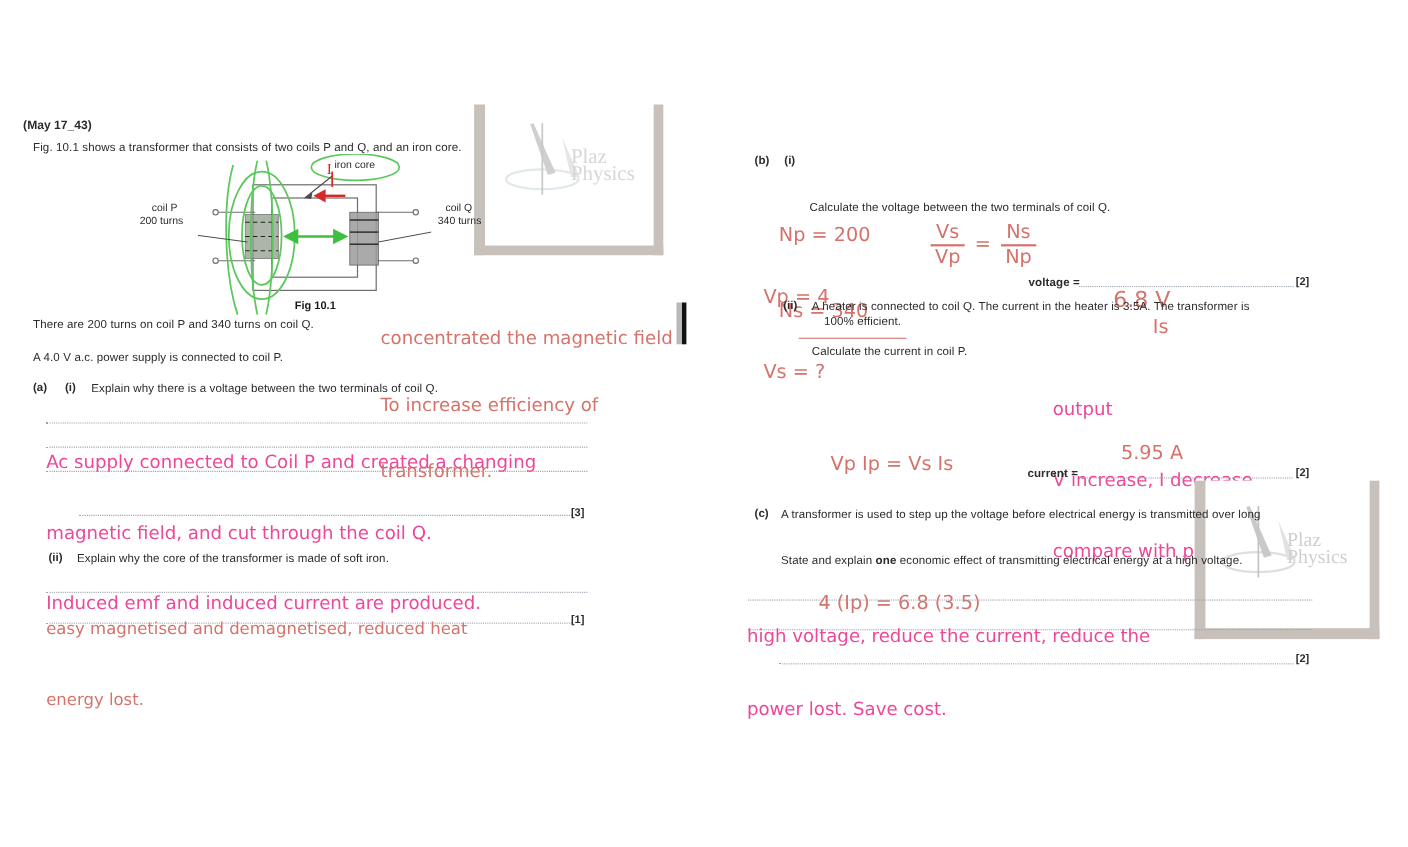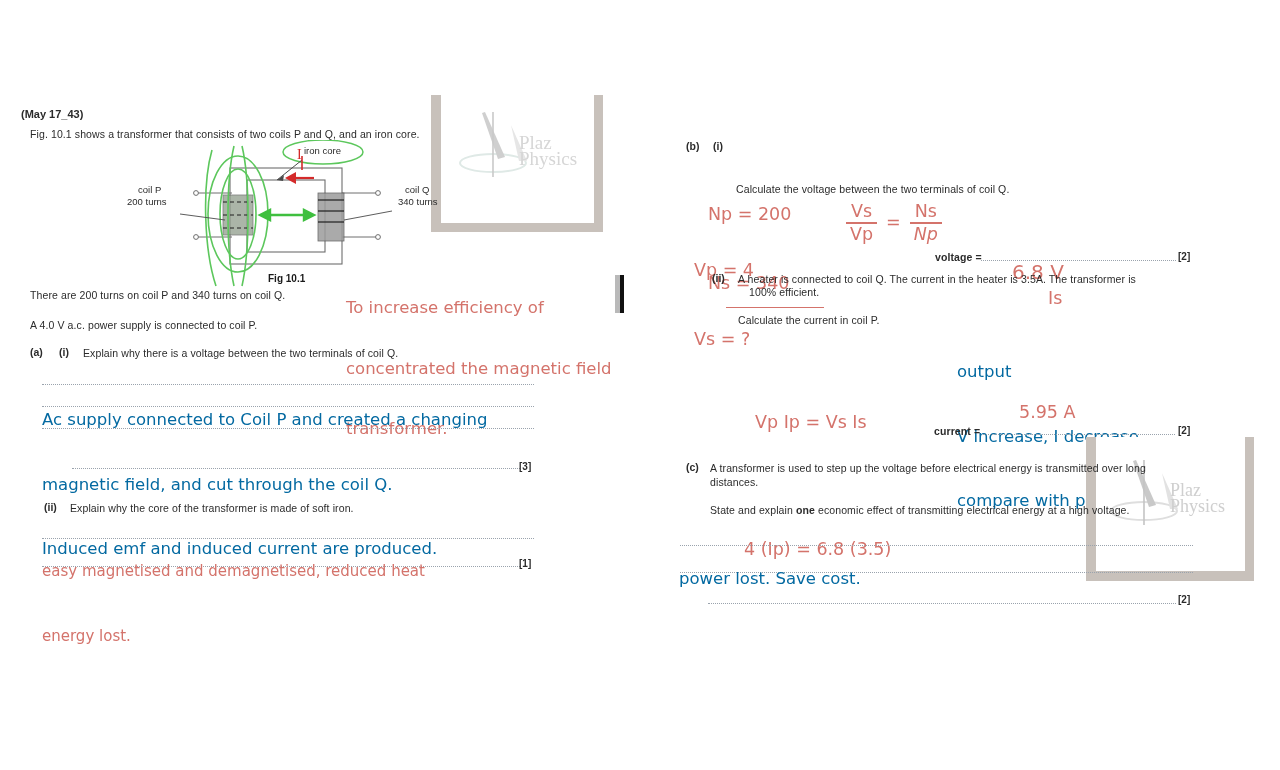--- a/index.html
+++ b/index.html
@@ -28,21 +28,21 @@
   .bold { font-weight: bold; }
 
   
   .hand {
     font-family: "DejaVu Sans", sans-serif;
     font-weight: 400;
     line-height: 1.22;
     white-space: pre;
   }
   .hand-red { color: #d4736b; }
-  .hand-blue { color: #0369a1; }
+  .hand-blue { color: #ec4899; }
 
   
   .dots {
     border-bottom: 1.5px dotted #9aa3ad;
     height: 0;
   }
   .marks {
     font-size: 10px;
     font-weight: bold;
     color: #2b2b2b;
@@ -163,22 +163,22 @@
     <div class="abs fig-label" style="left:8px; top:44px;">coil P</div>
     <div class="abs fig-label" style="left:-3px; top:56px;">200 turns</div>
 
     <div class="abs fig-label" style="left:275px; top:44px;">coil Q</div>
     <div class="abs fig-label" style="left:268px; top:56px;">340 turns</div>
   </div>
 
   <div class="abs figcap" style="left:268px; top:273px;">Fig 10.1</div>
 
   <div class="abs hand hand-red" style="left:346px; top:258px; font-size:16.5px;">
+    <div>concentrated the magnetic field</div>
     <div>To increase efficiency of</div>
-    <div>concentrated the magnetic field</div>
     <div>transformer.</div>
   </div>
 
   <div class="cursor-artifact" style="left:615px; top:275px; width:9px; height:38px;"></div>
 
   <div class="abs qtext" style="left:30px; top:288px; width:340px;">There are 200 turns on coil P and 340 turns on coil Q.</div>
   <div class="abs qtext" style="left:30px; top:318px; width:340px;">A 4.0 V a.c. power supply is connected to coil P.</div>
 
   <div class="abs qlabel" style="left:30px; top:346px;">(a)</div>
   <div class="abs qlabel" style="left:59px; top:346px;">(i)</div>
@@ -223,21 +223,21 @@
 
   <div class="abs hand hand-red" style="left:846px; top:158px; font-size:17.5px;">
     <table style="border-collapse:collapse;">
       <tbody><tr>
         <td style="text-align:center; padding:0 4px; border-bottom:2px solid #d4736b;">Vs</td>
         <td rowspan="2" style="padding:0 9px; vertical-align:middle;">=</td>
         <td style="text-align:center; padding:0 4px; border-bottom:2px solid #d4736b;">Ns</td>
       </tr>
       <tr>
         <td style="text-align:center; padding:0 4px;">Vp</td>
-        <td style="text-align:center; padding:0 4px;font-style:italic;">Np</td>
+        <td style="text-align:center; padding:0 4px;">Np</td>
       </tr>
     </tbody></table>
   </div>
 
   <div class="abs qtext bold" style="left:935px; top:250px;">voltage =</div>
   <div class="abs dots" style="left:981px; top:260px; width:195px;"></div>
   <div class="abs marks" style="left:1178px; top:251px;">[2]</div>
   <div class="abs hand hand-red" style="left:1012px; top:238px; font-size:20px;margin-top:22px;">6.8 V</div>
 
   <div class="abs qlabel" style="left:712px; top:272px;">(ii)</div>
@@ -276,28 +276,28 @@
       <path d="M32 9 L52 54 L45 56 L29 10 Z" fill="#c9c9c9"></path>
       <path d="M40 9 L40 74" stroke="#c4c4c4" stroke-width="1.6"></path>
       <path d="M58 22 L74 58 L66 58 Z" fill="#e2e2e2"></path>
     </svg>
     <div class="abs wm-logo-text" style="left:84px; top:44px; font-size:18px; color:#cfcfcf;">Plaz</div>
     <div class="abs wm-logo-text" style="left:84px; top:60px; font-size:18px; color:#cfcfcf;">Physics</div>
   </div>
 
   <div class="abs qlabel" style="left:686px; top:461px;">(c)</div>
   <div class="abs qtext" style="left:710px; top:461px; width:490px;">A transformer is used to step up the voltage before electrical energy is transmitted over long</div>
-  <div class="abs qtext" style="left:710px; top:475px; width:490px;">distances.</div>
 
   <div class="abs qtext" style="left:710px; top:503px; width:500px;">
     <span>State and explain </span><span class="bold">one</span><span> economic effect of transmitting electrical energy at a high voltage.</span>
   </div>
 
   <div class="abs dots" style="left:680px; top:545px; width:513px;"></div>
   <div class="abs dots" style="left:680px; top:572px; width:513px;"></div>
   <div class="abs dots" style="left:708px; top:603px; width:468px;"></div>
   <div class="abs marks" style="left:1178px; top:594px;">[2]</div>
 
   <div class="abs hand hand-blue" style="left:679px; top:524px; font-size:16.5px; line-height:22px;">
+    <div>high voltage, reduce the current, reduce the</div>
     <div>power lost. Save cost.</div>
   </div>
 
 </div>
 
 </body></html>

